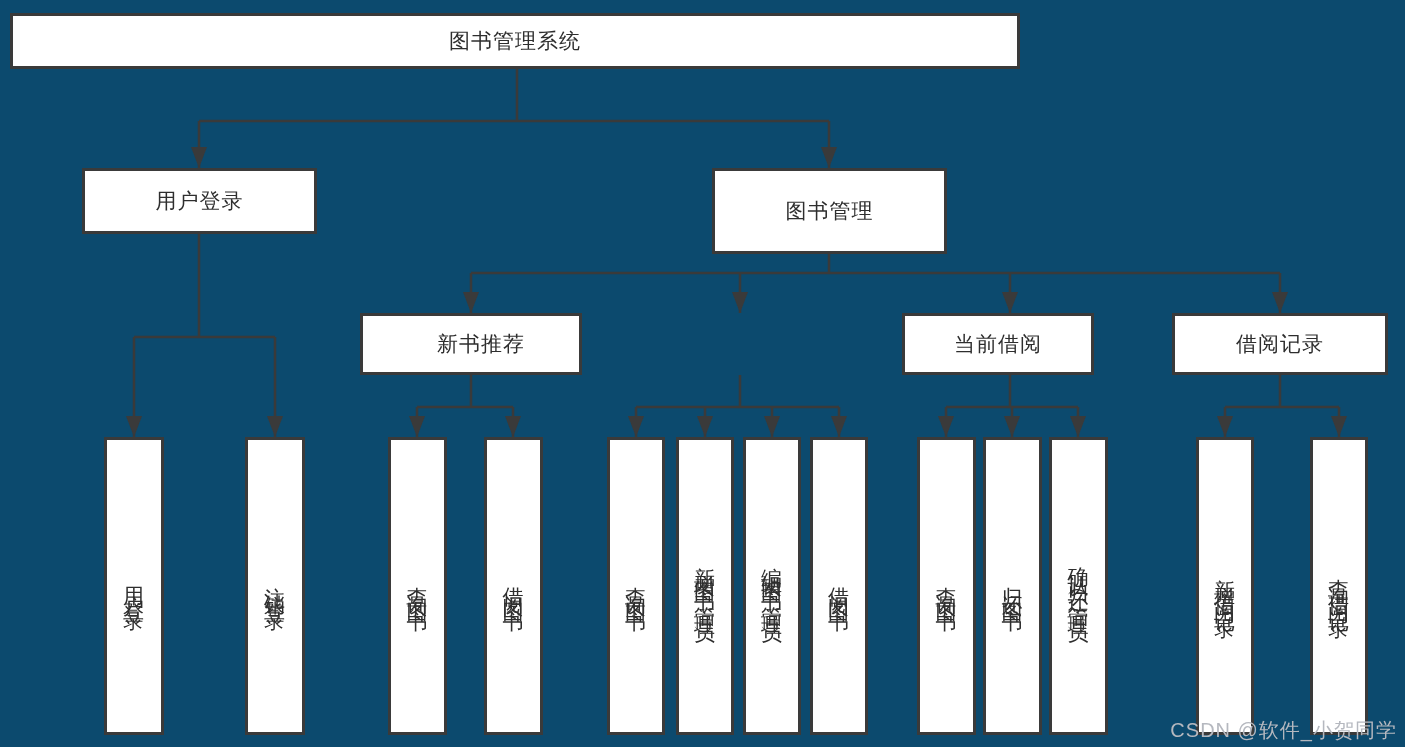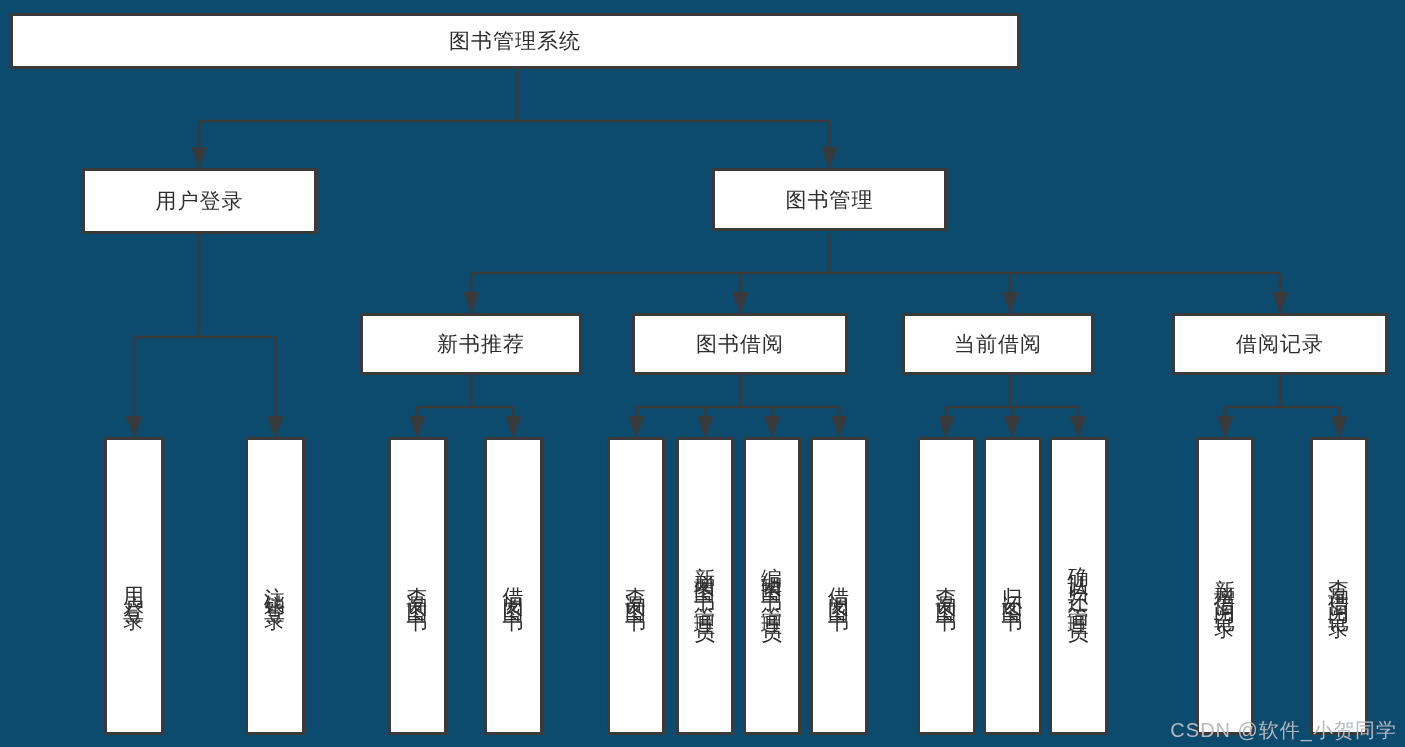--- a/index.html
+++ b/index.html
@@ -18,21 +18,21 @@
     writing-mode:vertical-rl;text-orientation:mixed;
     font-size:21px;letter-spacing:8px;line-height:1.2;
   }
   .watermark{
     position:absolute;right:8px;bottom:3px;
     font-size:20px;color:#b5b8bf;letter-spacing:1px;white-space:nowrap;z-index:5;
   }
   
   #n-root   {left:10px;  top:13px;  width:1010px;height:56px;}
   #n-login  {left:82px;  top:168px; width:235px; height:66px;}
-  #n-mgmt   {left:712px; top:168px; width:235px; height:63px;}
+  #n-mgmt   {left:712px; top:168px; width:235px; height:86px;}
   #n-newbook{left:360px; top:313px; width:222px; height:62px;padding-left:20px;}
   #n-borrow {left:632px; top:313px; width:216px; height:62px;}
   #n-current{left:902px; top:313px; width:192px; height:62px;}
   #n-records{left:1172px;top:313px; width:216px; height:62px;}
   .leaf{top:437px;height:298px;}
   #l-userlogin {left:104px; width:60px;}
   #l-logout    {left:245px; width:60px;}
   #l-nb-query  {left:388px; width:59px;}
   #l-nb-borrow {left:484px; width:59px;}
   #l-bw-query  {left:607px; width:58px;}
@@ -102,23 +102,20 @@
   <div id="n-login" class="node h">
     <span>用户登录</span>
   </div>
   <div id="n-mgmt" class="node h">
     <span>图书管理</span>
   </div>
 
   <div id="n-newbook" class="node h">
     <span>新书推荐</span>
   </div>
-  <div id="n-borrow" class="node h">
-    <span>图书借阅</span>
-  </div>
   <div id="n-current" class="node h">
     <span>当前借阅</span>
   </div>
   <div id="n-records" class="node h">
     <span>借阅记录</span>
   </div>
 
   <div id="l-userlogin" class="node v leaf">
     <span>用户登录</span>
   </div>

